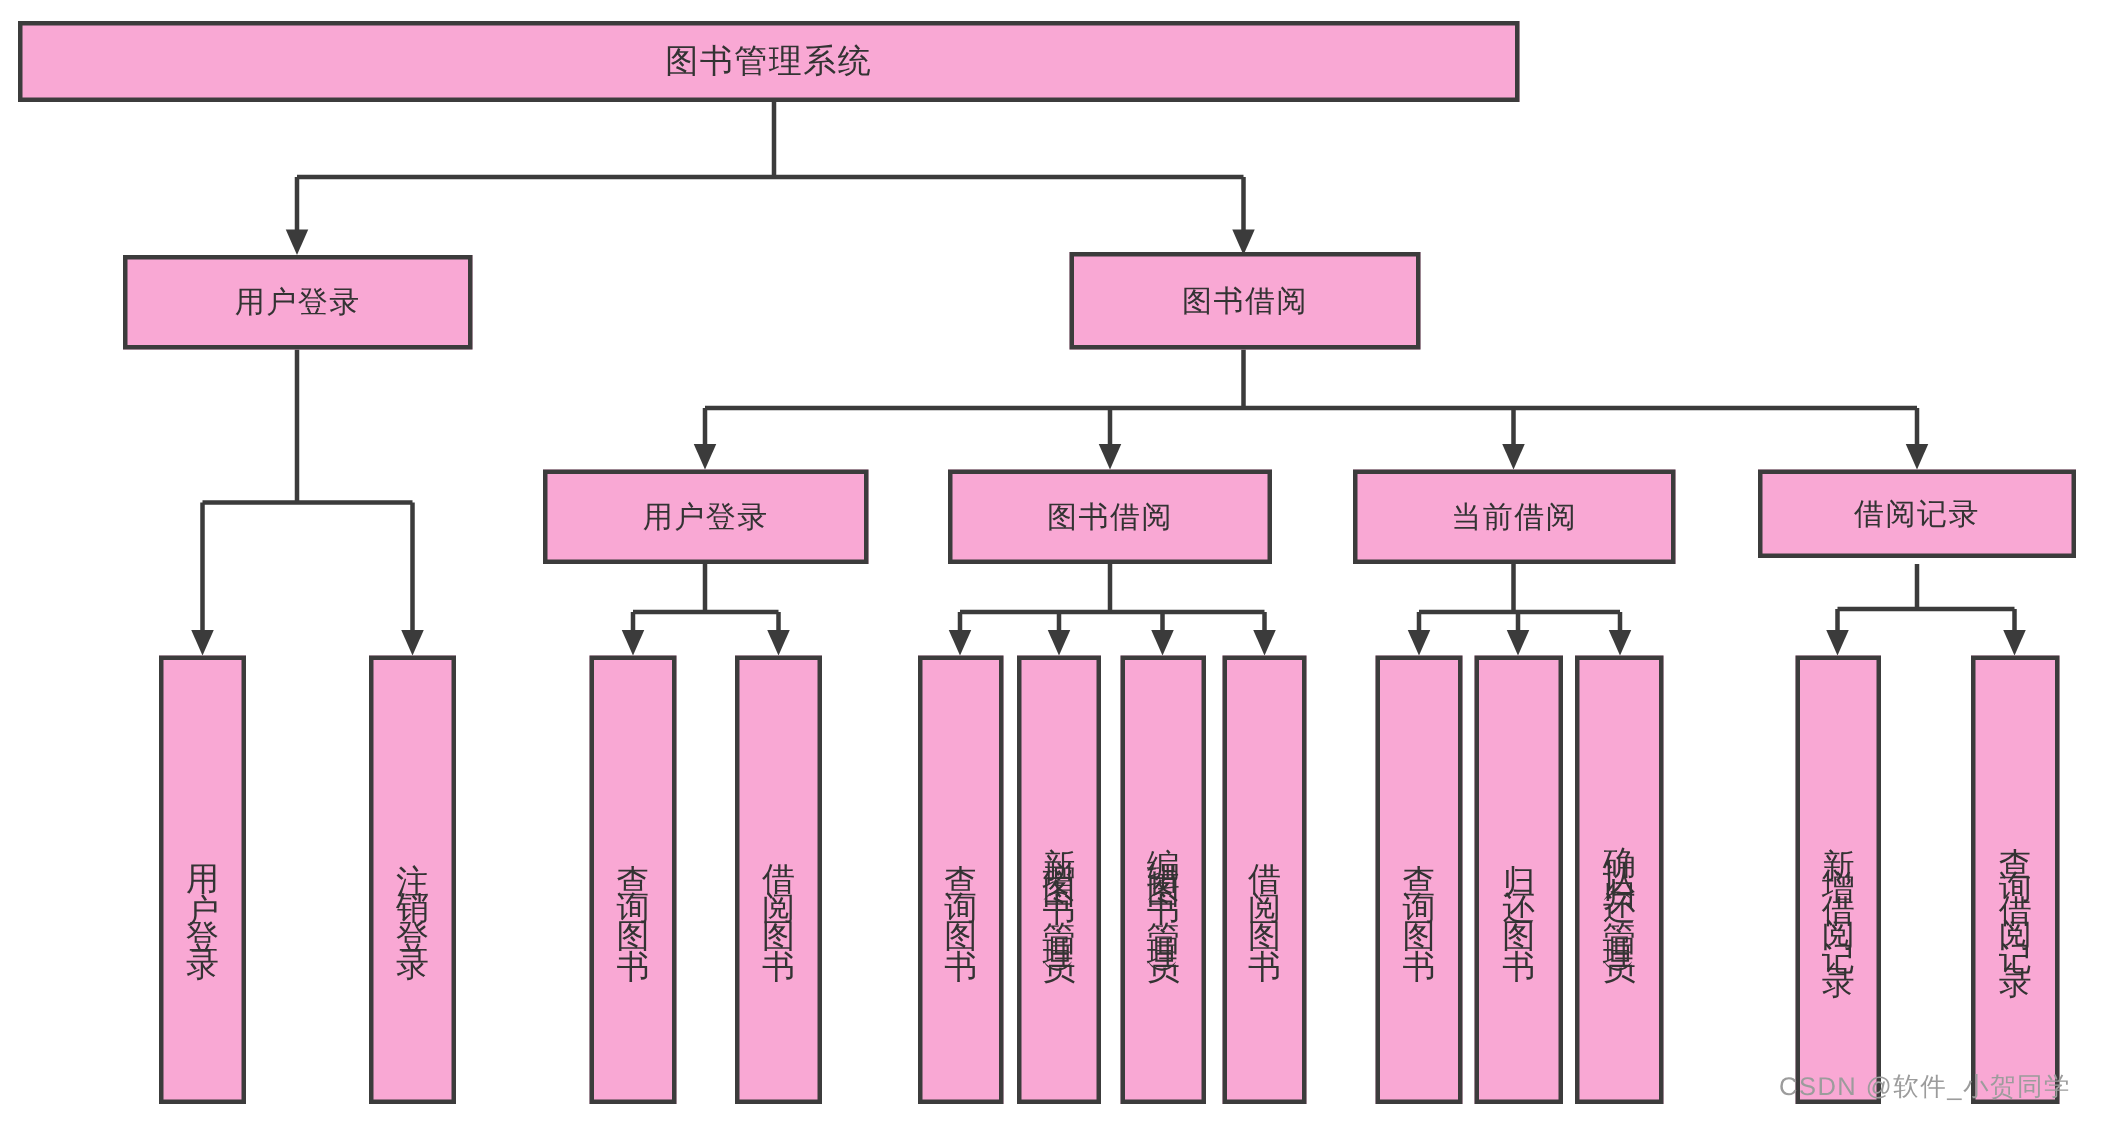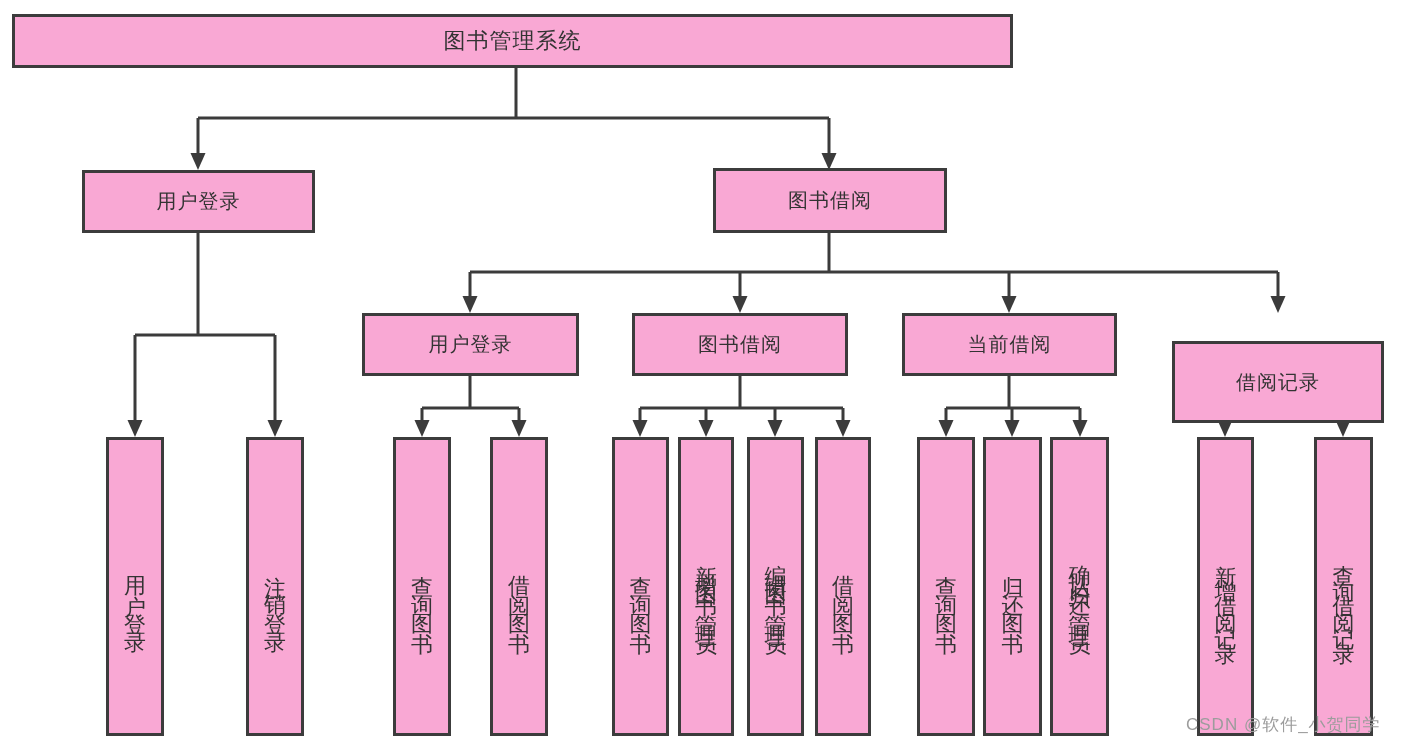--- a/index.html
+++ b/index.html
@@ -106,21 +106,21 @@
 
   <div class="node hnode" style="left:362px; top:313px; width:217px; height:63px;">
     <span>用户登录</span>
   </div>
   <div class="node hnode" style="left:632px; top:313px; width:216px; height:63px;">
     <span>图书借阅</span>
   </div>
   <div class="node hnode" style="left:902px; top:313px; width:215px; height:63px;">
     <span>当前借阅</span>
   </div>
-  <div class="node hnode" style="left:1172px; top:313px; width:212px; height:82px;margin-top:28px;">
+  <div class="node hnode" style="left:1172px; top:313px; width:212px; height:59px;">
     <span>借阅记录</span>
   </div>
 
   <div class="node" style="left:106px; top:437px; width:58px; height:299px;">
     <span class="vtext ls4">用户登录</span>
   </div>
   <div class="node" style="left:246px; top:437px; width:58px; height:299px;">
     <span class="vtext ls4">注销登录</span>
   </div>
 

